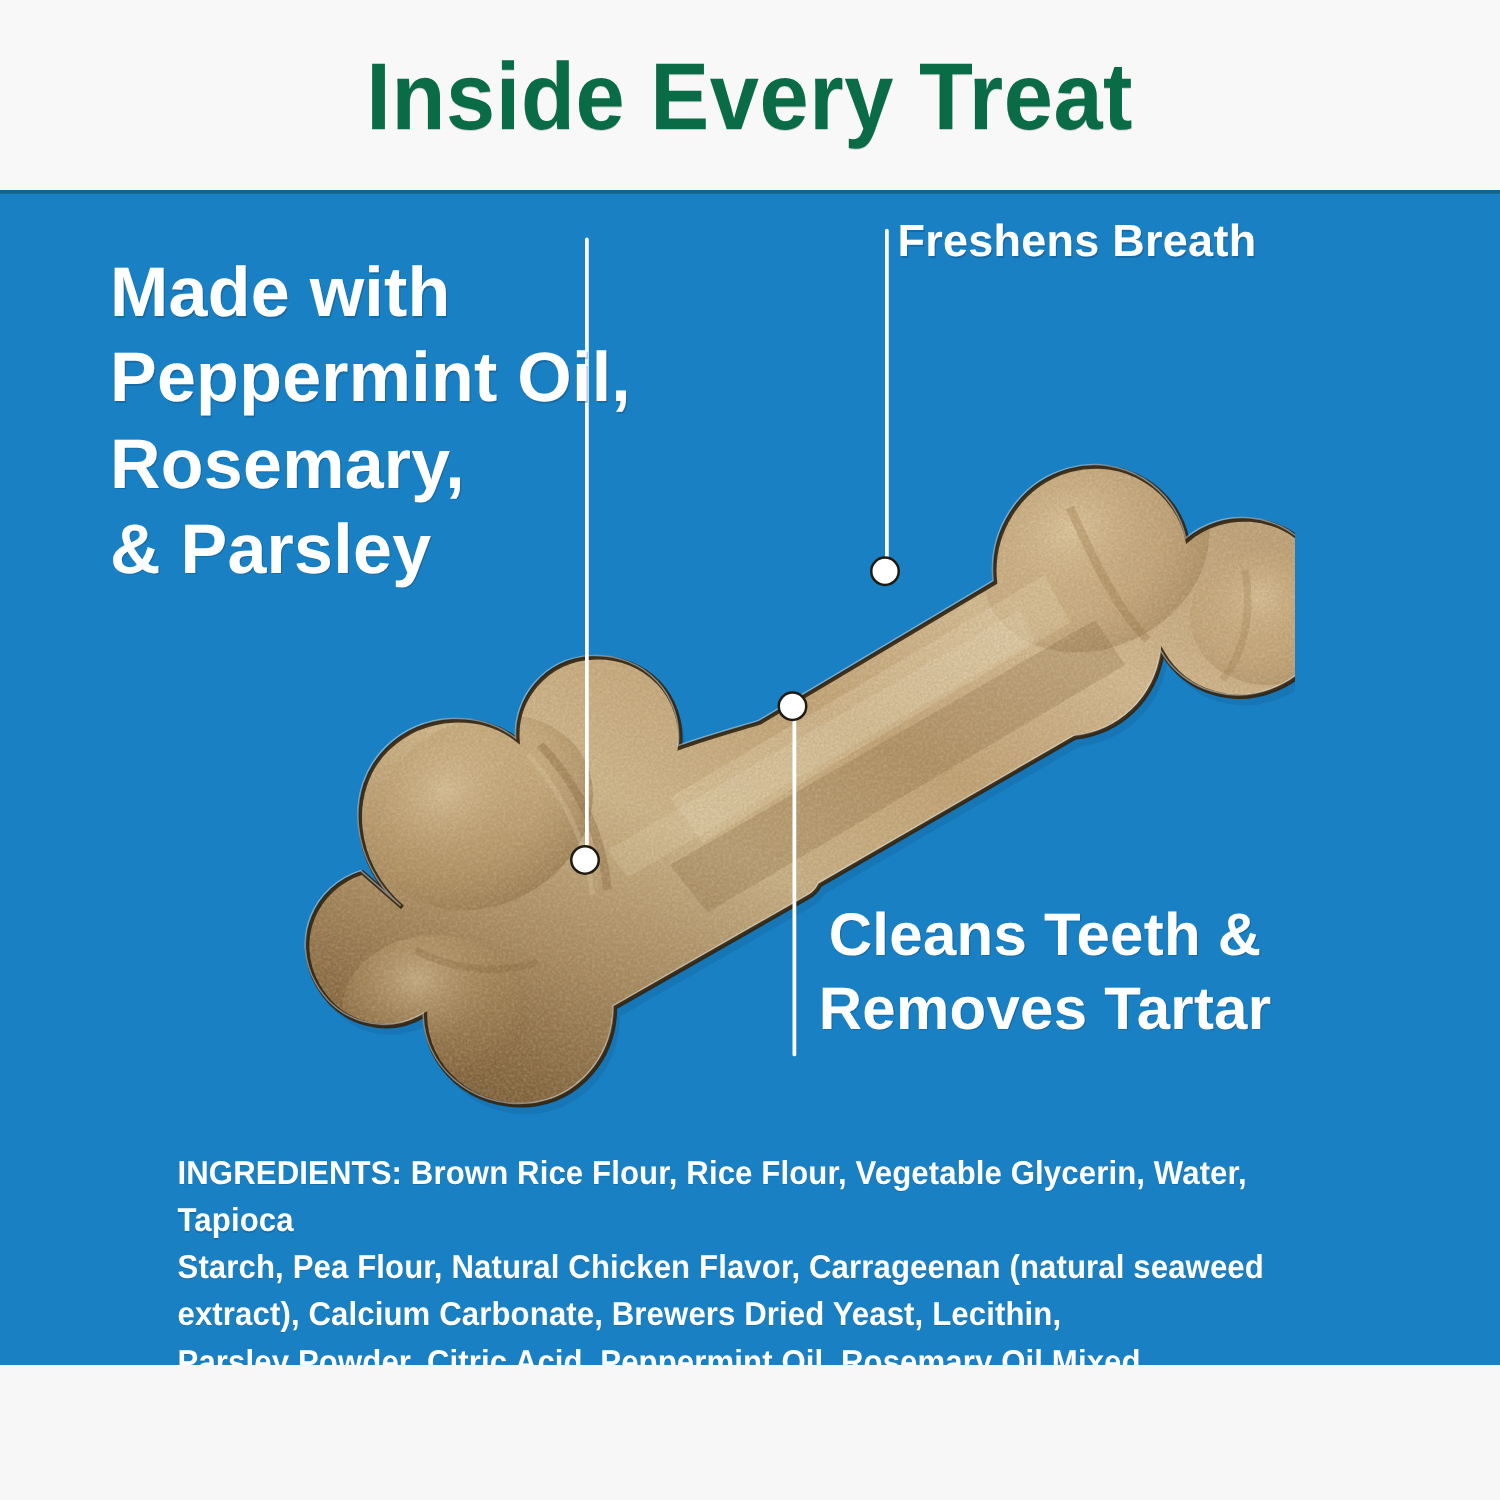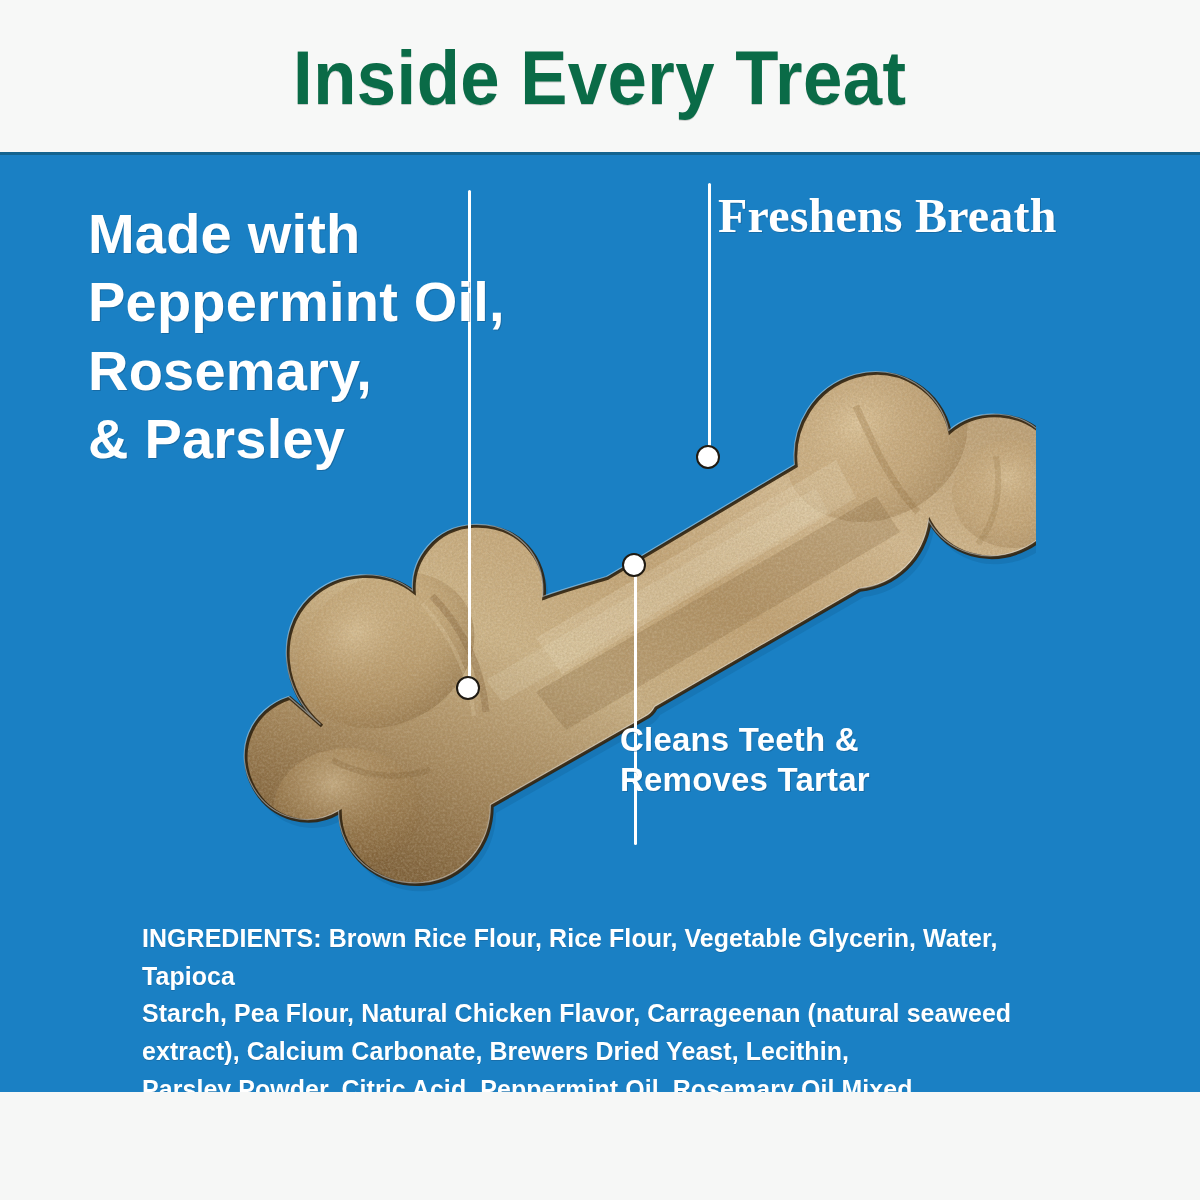--- a/index.html
+++ b/index.html
@@ -58,22 +58,22 @@
   .callout-text{
     position:absolute;
     color:#ffffff;
     font-weight:bold;
     line-height:1.22;
     letter-spacing:0.2px;
     text-shadow:1px 1px 0 rgba(20,70,110,0.35);
     white-space:pre-line;
   }
   #callout-ingredients-text{ left:88px; top:45px;  font-size:56px; }
-  #callout-breath-text     { left:718px;top:32px;  font-size:48px;font-family:Liberation Serif, serif; }
-  #callout-teeth-text      { left:620px;top:565px; font-size:33px; }
+  #callout-breath-text     { left:718px;top:16px;  font-size:36px; }
+  #callout-teeth-text      { left:655px;top:565px; font-size:48px;text-align:center; }
 
   .leader{
     position:absolute;
     width:3px;
     background:#ffffff;
     border-radius:2px;
   }
   #leader-ingredients{ left:468px; top:35px;  height:495px; }
   #leader-breath     { left:708px; top:28px;  height:270px; }
   #leader-teeth      { left:634px; top:420px; height:270px; }

